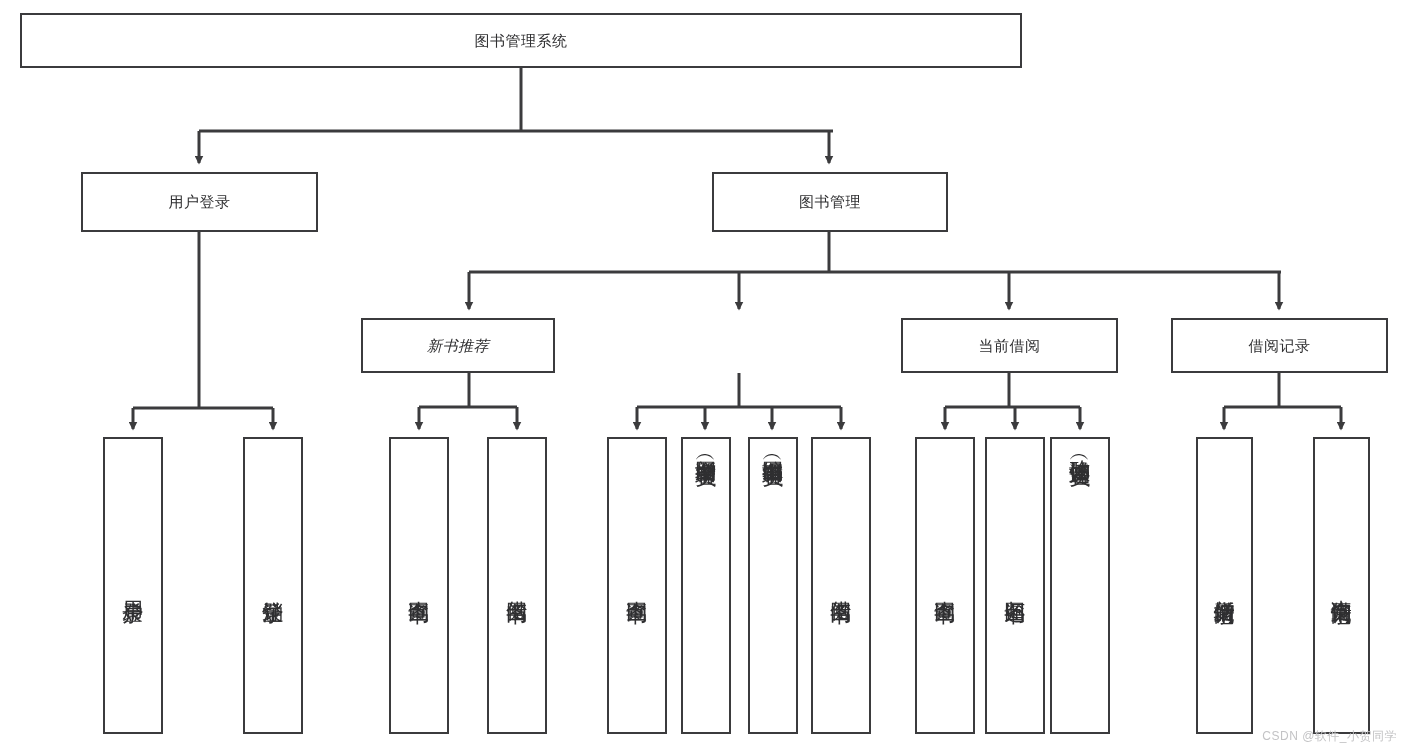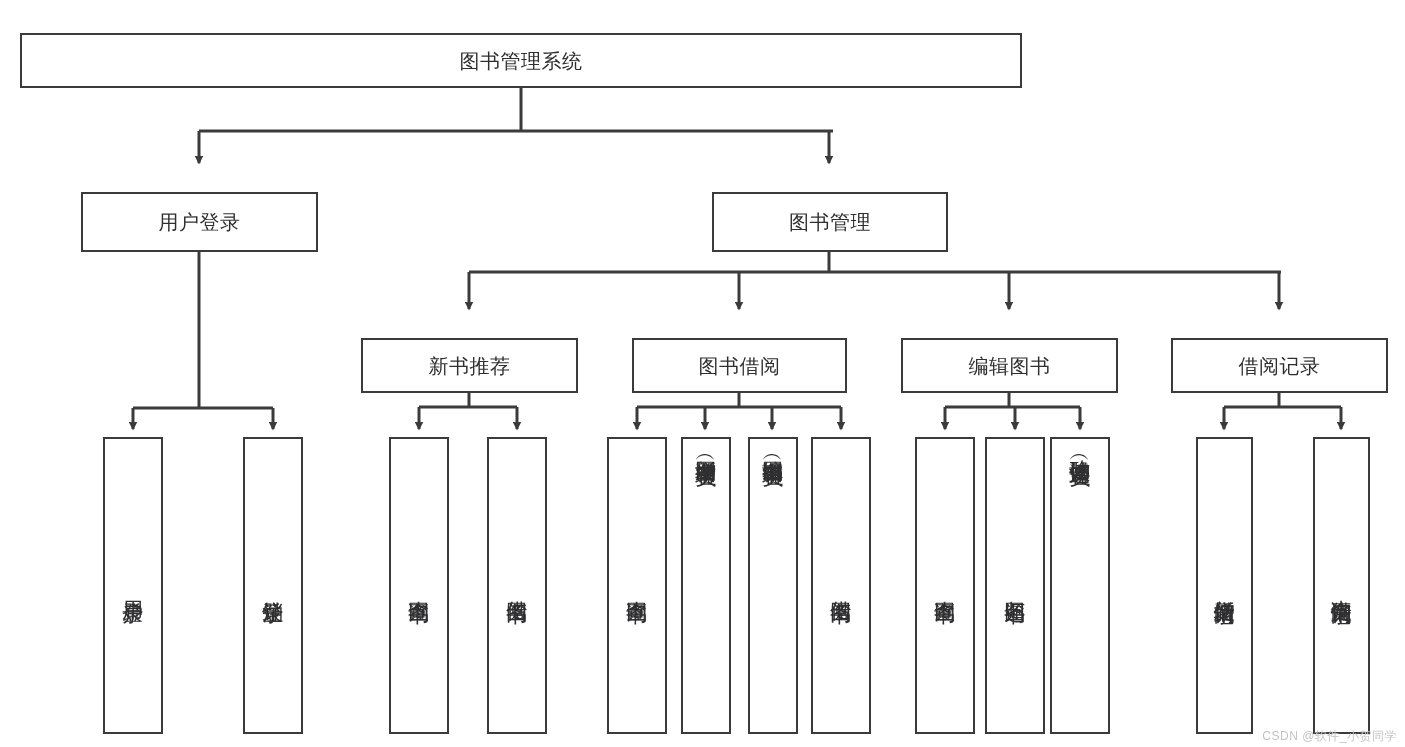--- a/index.html
+++ b/index.html
@@ -31,25 +31,24 @@
     position: absolute;
     box-sizing: border-box;
     border: 2px solid #3b3b3d;
     background: #ffffff;
     display: flex;
     align-items: center;
     justify-content: center;
     color: #2f2f31;
   }
   .node.horizontal {
-    font-size: 20px;
+    font-size: 15px;
     letter-spacing: 0.5px;
     line-height: 1.2;
     text-align: center;
-    margin-top: 20px;
   }
   .node.vertical {
     writing-mode: vertical-rl;
     text-orientation: upright;
     font-size: 21px;
     line-height: 1.32;
     letter-spacing: 1px;
     padding: 4px 0;
     text-align: center;
   }
@@ -130,28 +129,25 @@
     <span class="node-label">图书管理系统</span>
   </div>
 
   <div class="node horizontal" style="left:81px; top:172px; width:237px; height:60px;">
     <span class="node-label">用户登录</span>
   </div>
   <div class="node horizontal" style="left:712px; top:172px; width:236px; height:60px;">
     <span class="node-label">图书管理</span>
   </div>
 
-  <div class="node horizontal" style="left:361px; top:318px; width:217px; height:55px;">
+  <div class="node horizontal" style="left:361px; top:318px; width:194px; height:55px;font-style:italic;">
     <span class="node-label">新书推荐</span>
   </div>
-  <div class="node horizontal" style="left:632px; top:318px; width:215px; height:55px;">
-    <span class="node-label">图书借阅</span>
-  </div>
   <div class="node horizontal" style="left:901px; top:318px; width:217px; height:55px;">
-    <span class="node-label">编辑图书</span>
+    <span class="node-label">当前借阅</span>
   </div>
   <div class="node horizontal" style="left:1171px; top:318px; width:217px; height:55px;text-align:right;">
     <span class="node-label">借阅记录</span>
   </div>
 
   <div class="node vertical" style="left:103px; top:437px; width:60px; height:297px;">
     <span class="node-label">用户登录</span>
   </div>
   <div class="node vertical" style="left:243px; top:437px; width:60px; height:297px;">
     <span class="node-label">注销登录</span>

